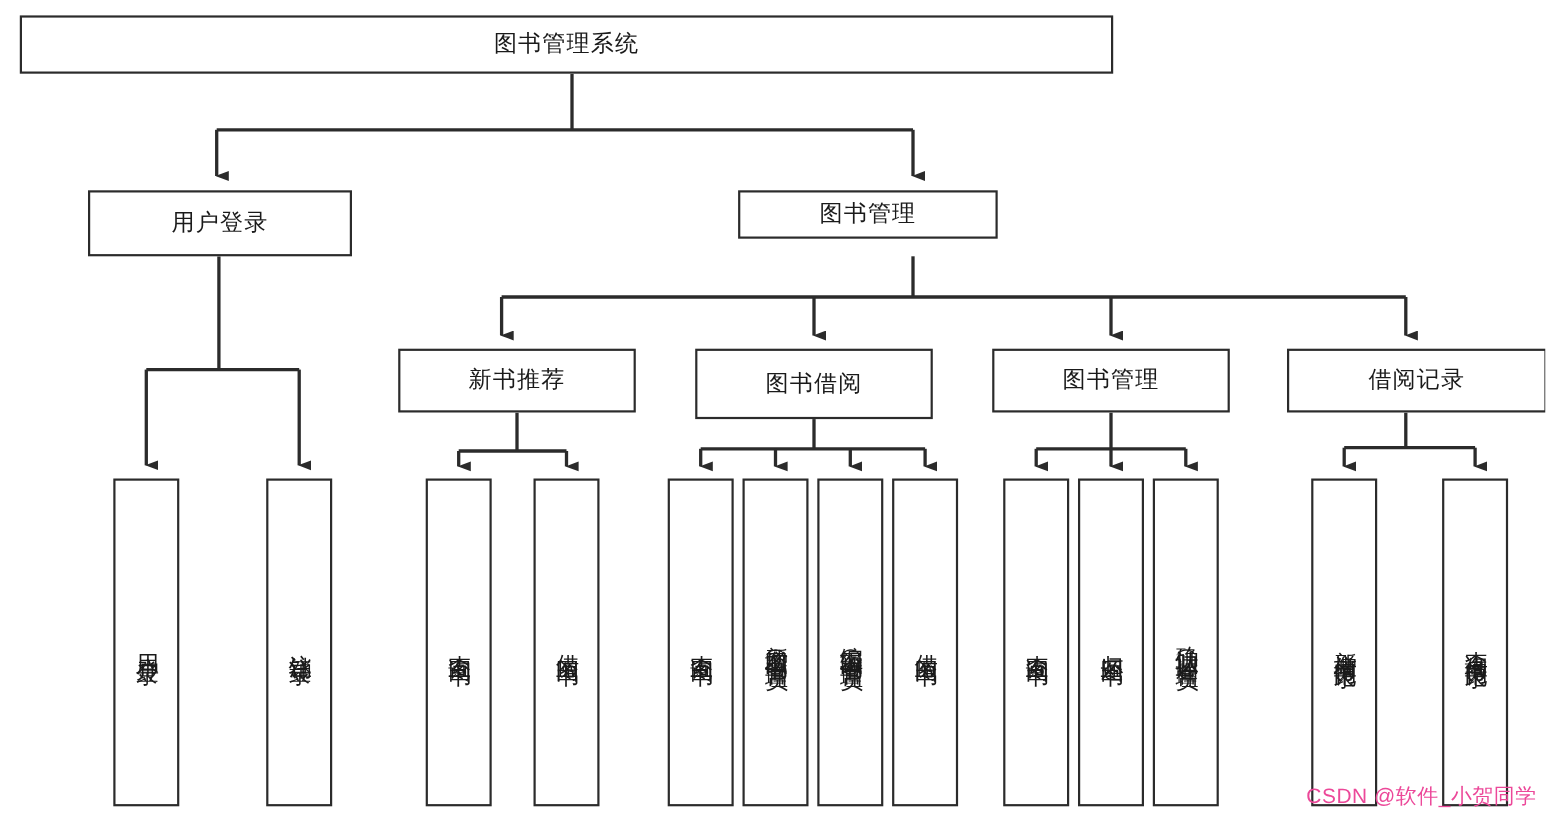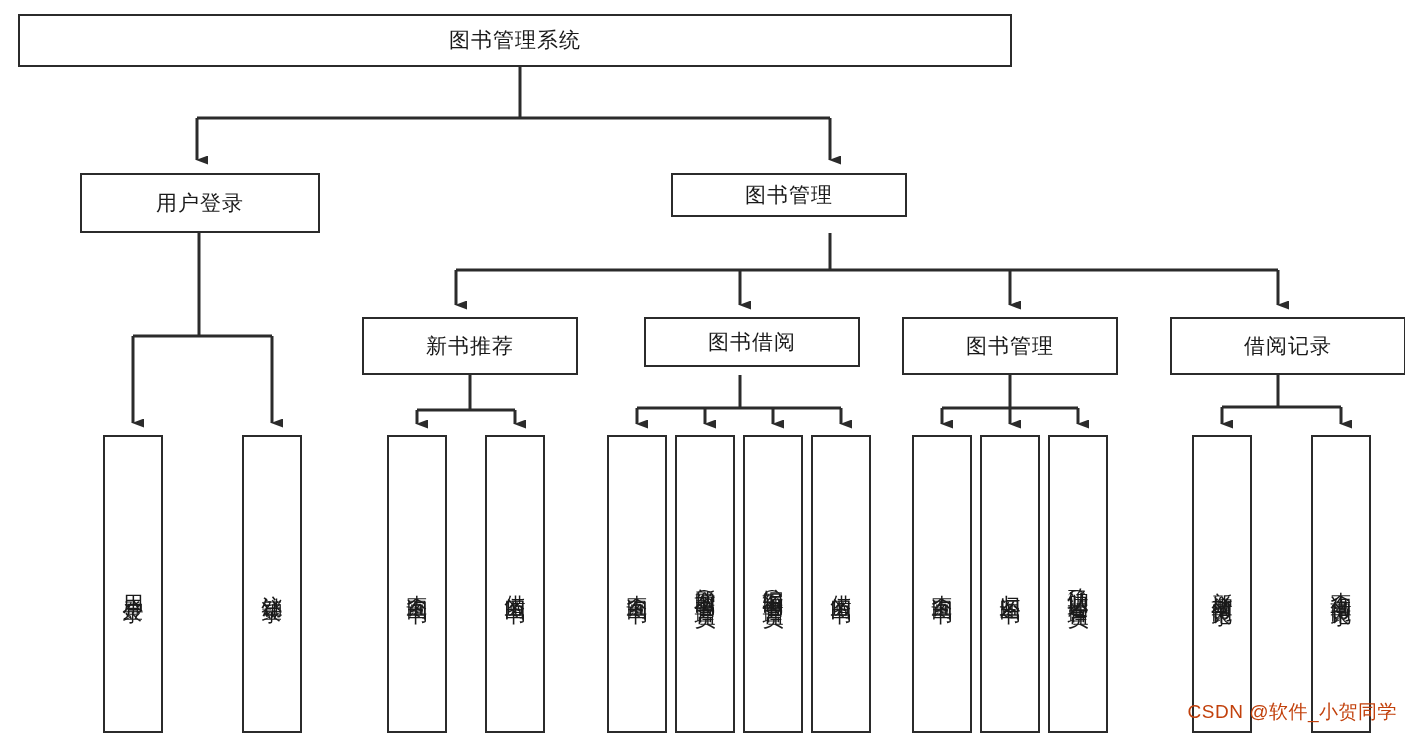--- a/index.html
+++ b/index.html
@@ -52,23 +52,23 @@
     font-size: 21px;
     line-height: 1.15;
     letter-spacing: 3px;
     white-space: normal;
     max-height: 100%;
     text-align: center;
   }
   .watermark {
     position: absolute;
     right: 8px;
-    bottom: 22px;
+    bottom: 10px;
     font-size: 19px;
-    color: #c2410c;
+    color: #ec4899;
     letter-spacing: 0.5px;
     white-space: nowrap;
   }
 </style>
 </head>
 <body>
 
 <div id="stage">
 
   <svg class="wires" viewBox="0 0 1405 747">
@@ -128,21 +128,21 @@
   <div class="node" style="left:80px; top:173px; width:240px; height:60px;">
     <span class="label">用户登录</span>
   </div>
   <div class="node" style="left:671px; top:173px; width:236px; height:44px;">
     <span class="label">图书管理</span>
   </div>
 
   <div class="node" style="left:362px; top:317px; width:216px; height:58px;">
     <span class="label">新书推荐</span>
   </div>
-  <div class="node" style="left:632px; top:317px; width:216px; height:50px;margin-left:12px;">
+  <div class="node" style="left:632px; top:317px; width:216px; height:64px;">
     <span class="label">图书借阅</span>
   </div>
   <div class="node" style="left:902px; top:317px; width:216px; height:58px;">
     <span class="label">图书管理</span>
   </div>
   <div class="node" style="left:1170px; top:317px; width:236px; height:58px;">
     <span class="label">借阅记录</span>
   </div>
 
   <div class="node leaf" style="left:103px; top:435px; width:60px; height:298px;">

